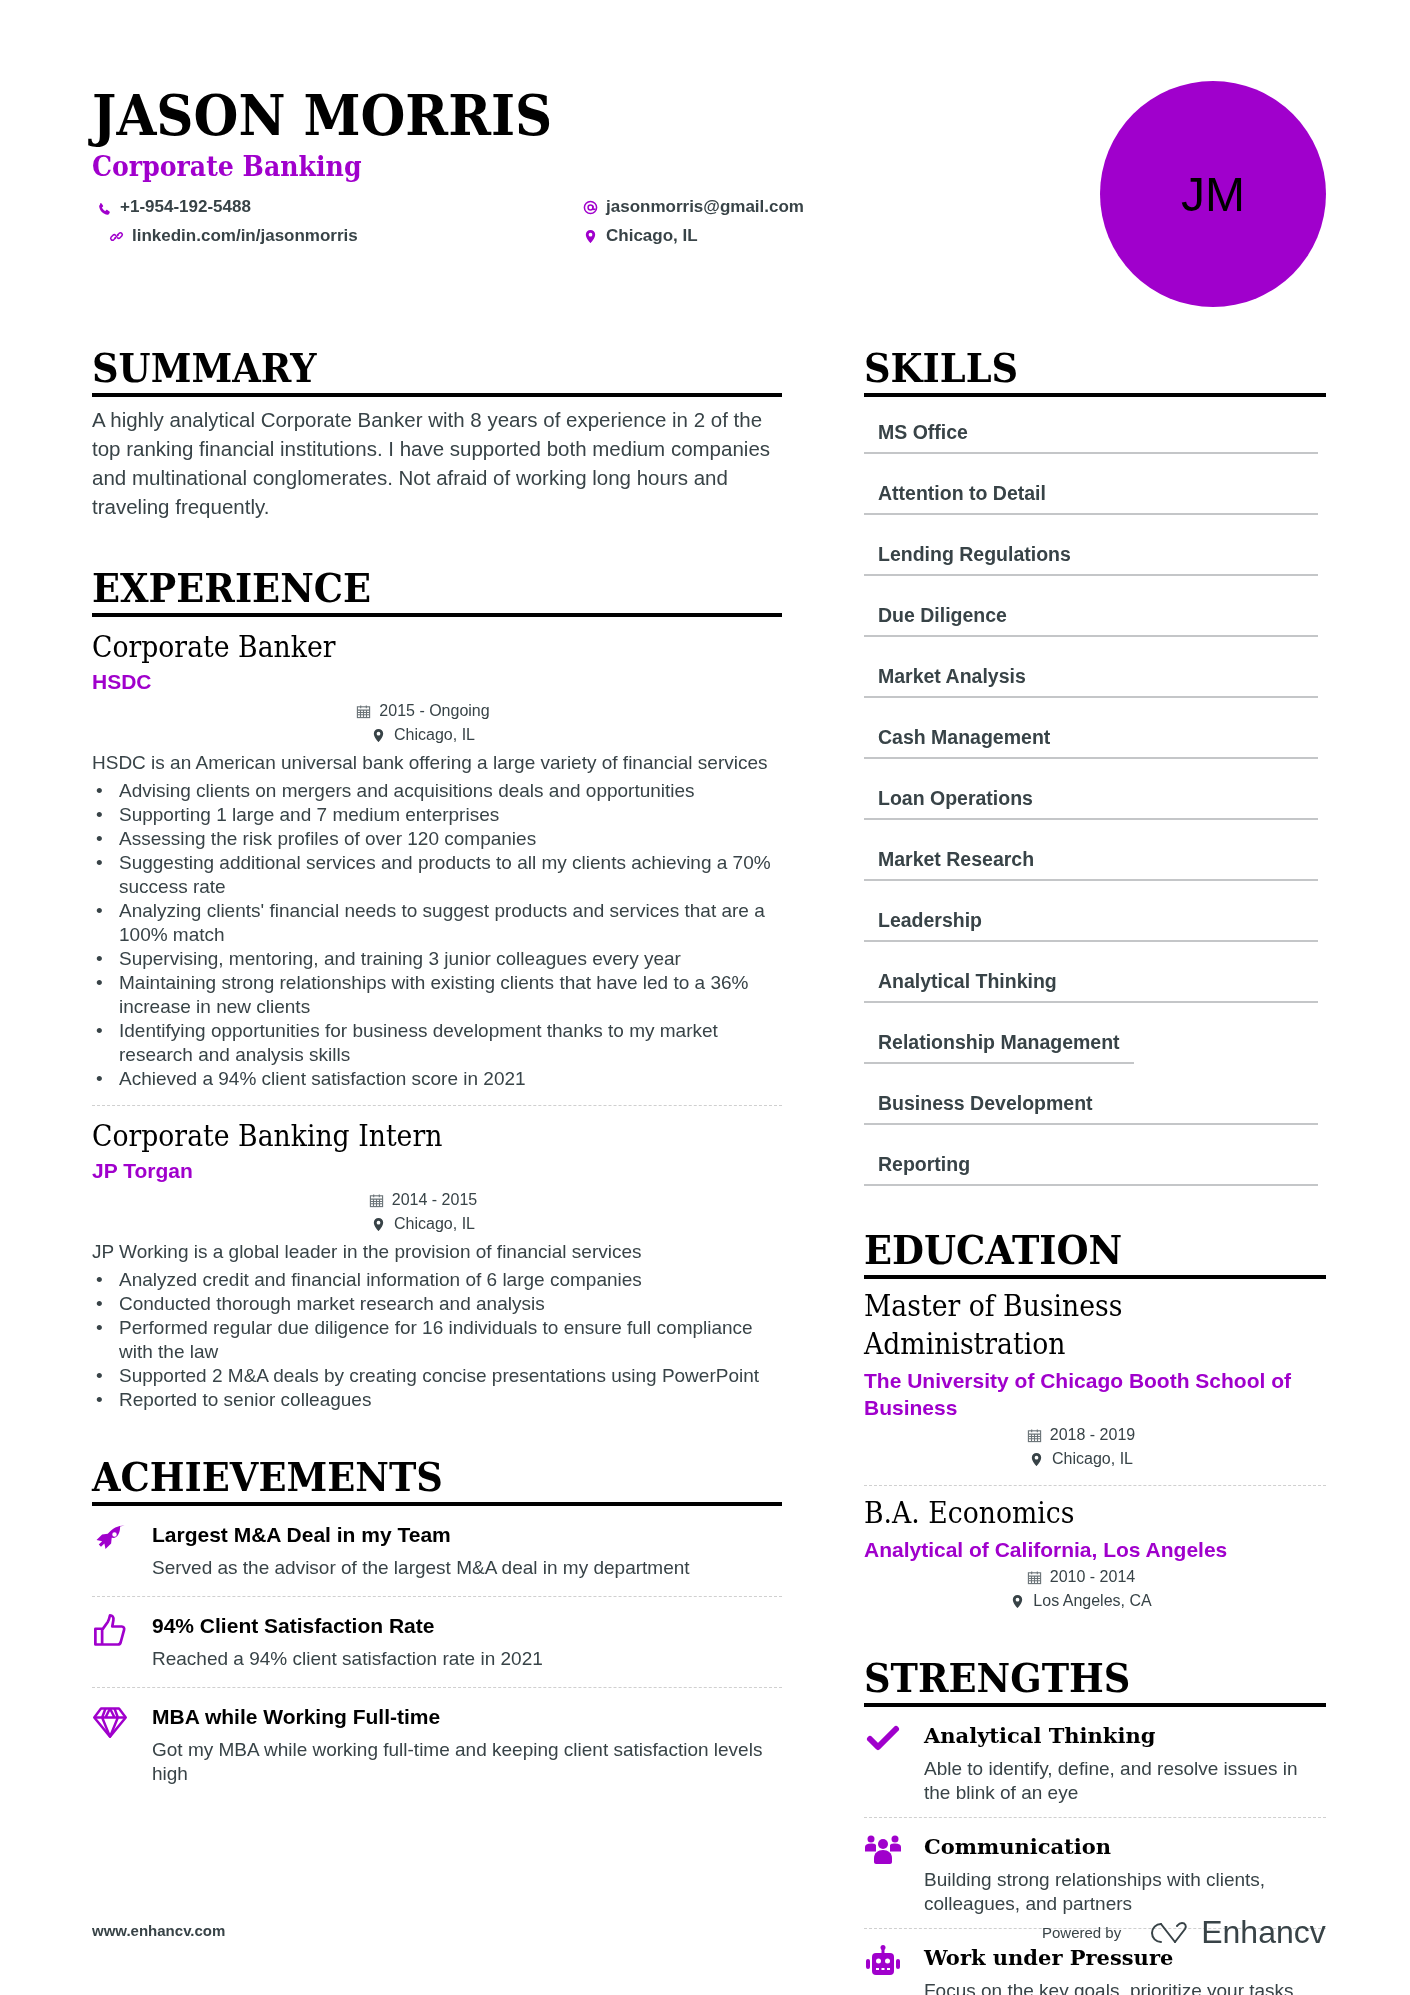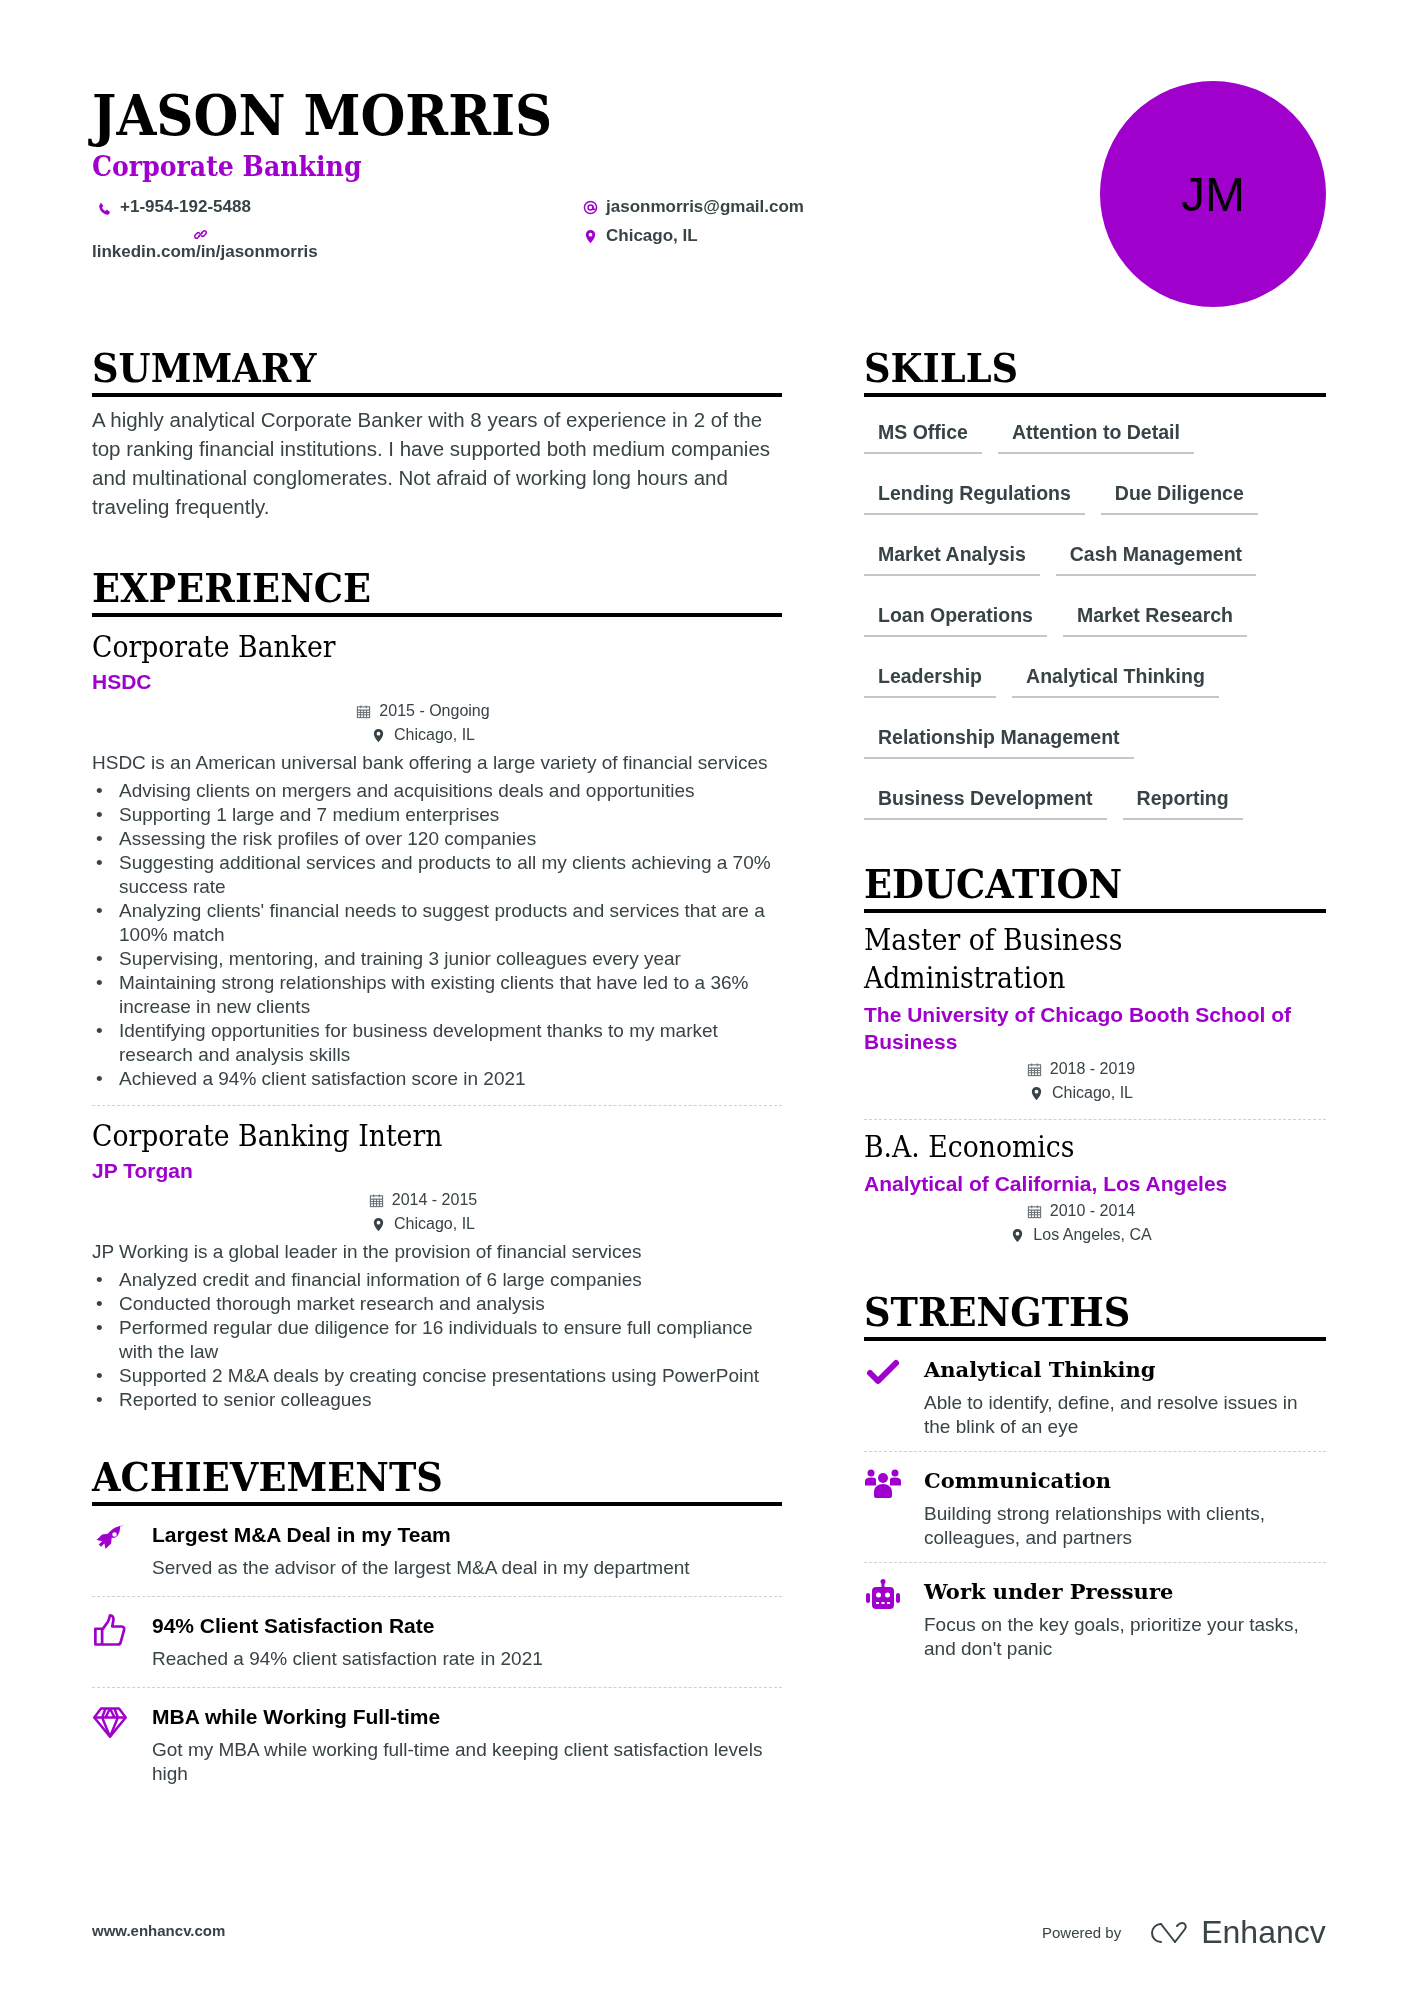--- a/index.html
+++ b/index.html
@@ -40,21 +40,21 @@
   .dash { border-top: 1.5px dashed #d0d0d0; margin-top: 14px; }
 
   
   .ach { display: flex; padding: 14px 0 16px 0; }
   .ach .aic { width: 60px; flex: none; padding-top: 2px; }
   .ach .aic svg { width: 36px; height: 36px; }
   .ach-title { font-size: 21px; font-weight: bold; color: #000; line-height: 30px; }
   .ach-desc { font-size: 19px; line-height: 24px; color: #384347; margin-top: 6px; }
 
   
-  .skills { display: flex; flex-wrap: wrap; margin-top: 13px; width: 470px; }
+  .skills { display: flex; flex-wrap: wrap; margin-top: 13px; width: 470px; flex-direction: column; }
   .skill { font-size: 19.5px; font-weight: bold; color: #384347; padding: 10px 14px 8px 14px; border-bottom: 2px solid #c4c6c8; margin-right: 16px; margin-bottom: 17px; line-height: 24px; white-space: nowrap; }
 
   
   .edu { padding-top: 8px; }
   .degree { font-family: "DejaVu Serif", serif; font-size: 29px; color: #000; line-height: 38px; transform: scaleX(0.92); transform-origin: left; }
   .school { font-size: 21px; font-weight: bold; color: #a000cc; line-height: 27px; margin-top: 4px; }
 
   
   .str { display: flex; padding: 14px 0 12px 0; }
   .str .sic { width: 60px; flex: none; padding-top: 2px; }
@@ -87,21 +87,21 @@
     <div class="contact" style="left:490px; top:5px;">
       <span class="ic">
         <svg viewBox="0 0 16 16">
             <circle cx="8" cy="8" r="6.5" fill="none" stroke="#a000cc" stroke-width="1.6"></circle>
             <circle cx="8" cy="8" r="2.6" fill="none" stroke="#a000cc" stroke-width="1.6"></circle>
             <path d="M10.6 6v3.2c0 1 1.8 1.4 2.6 0" fill="none" stroke="#a000cc" stroke-width="1.6"></path>
           </svg>
       </span>
       <span>jasonmorris@gmail.com</span>
     </div>
-    <div class="contact" style="left:0; top:34px;flex-direction:column;">
+    <div class="contact" style="left:16px; top:34px;">
       <span class="ic">
         <svg viewBox="0 0 16 16">
             <g fill="none" stroke="#a000cc" stroke-width="1.6" stroke-linecap="round">
               <path d="M7 9.5l-2 2a2 2 0 0 1-2.8-2.8l2-2a2 2 0 0 1 2.8 0"></path>
               <path d="M9 6.5l2-2a2 2 0 0 1 2.8 2.8l-2 2a2 2 0 0 1-2.8 0"></path>
               <path d="M6.3 9.7l3.4-3.4"></path>
             </g>
           </svg>
       </span>
       <span>linkedin.com/in/jasonmorris</span>

